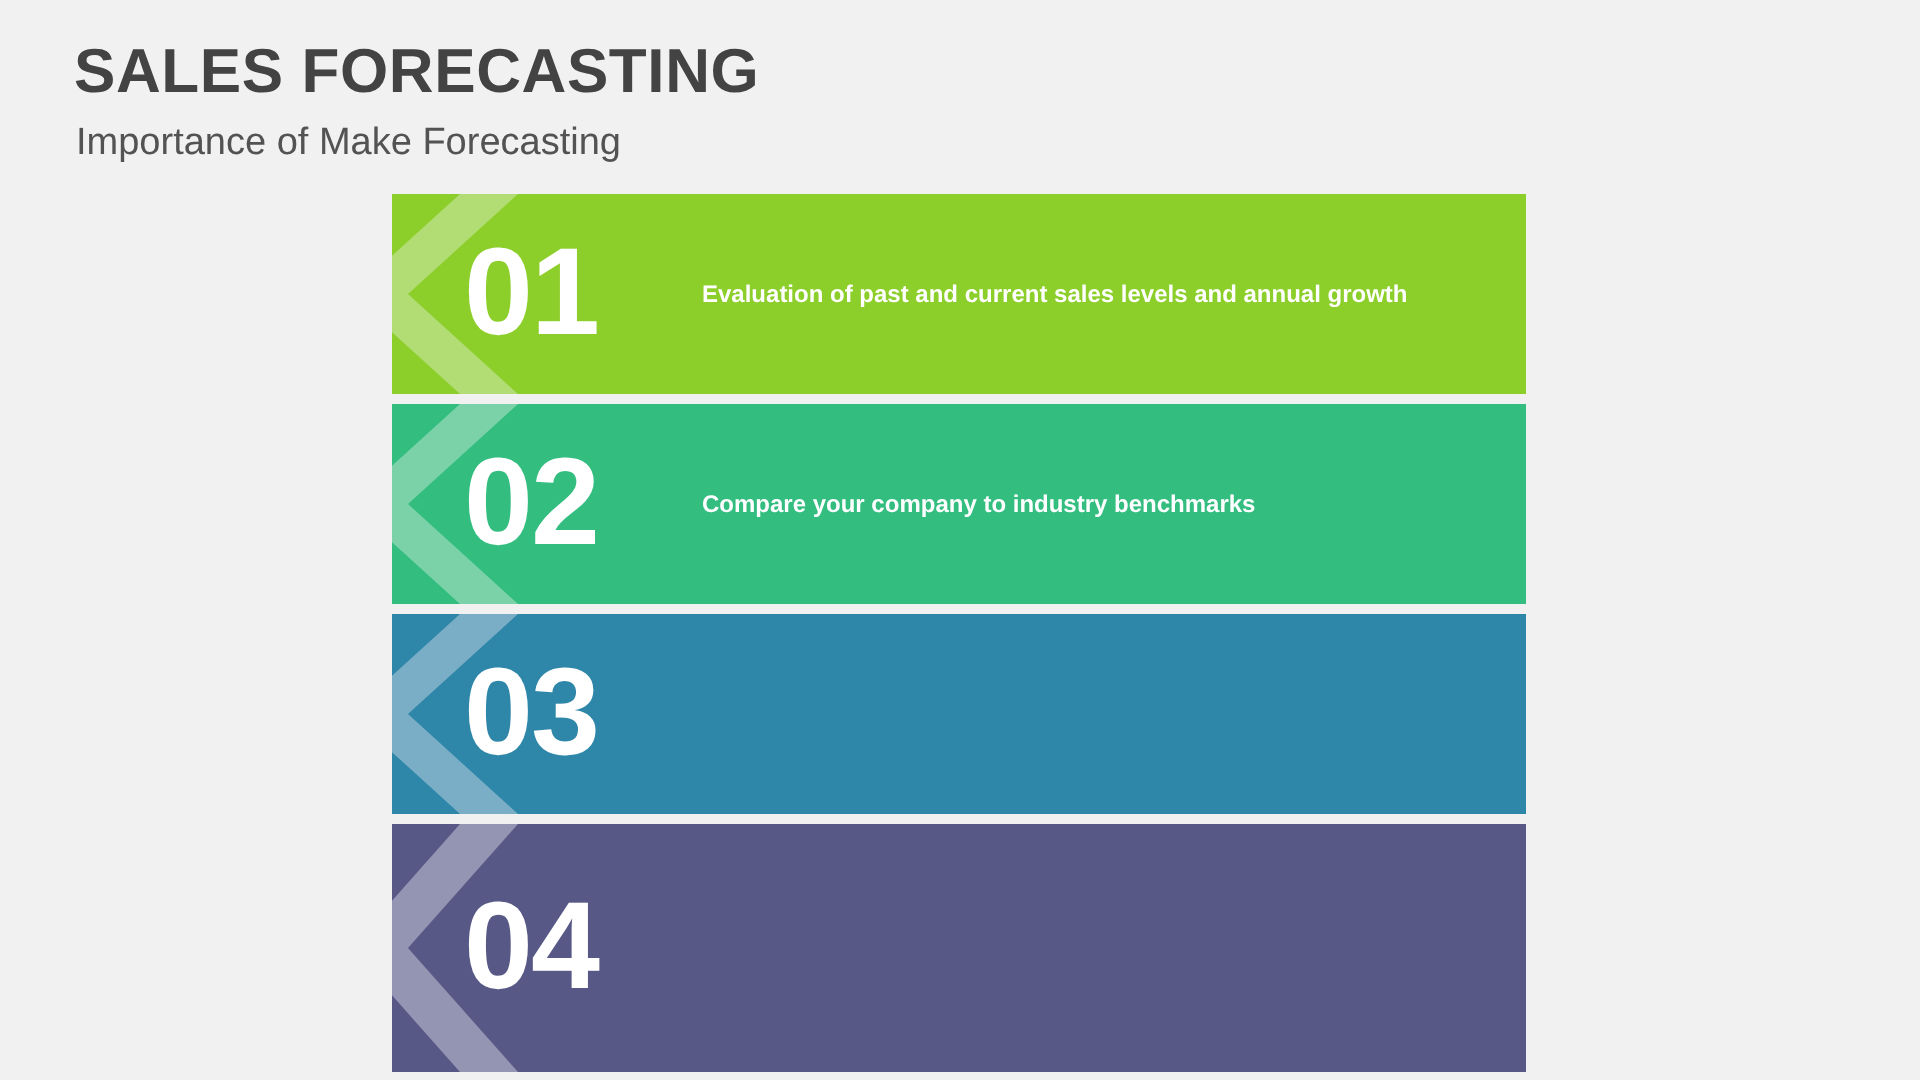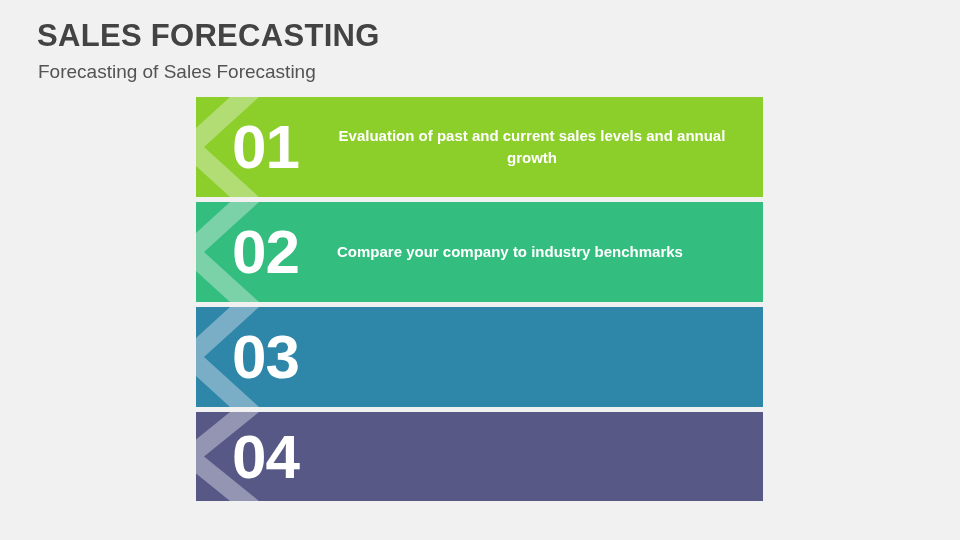--- a/index.html
+++ b/index.html
@@ -48,21 +48,21 @@
     top: 97px;
     width: 567px;
   }
   .band {
     position: relative;
     width: 567px;
     height: 100px;
     margin-bottom: 5px;
     overflow: hidden;
   }
-  .band:last-child { height: 89px; margin-bottom: 0; }
+  .band:last-child { height: 124px; margin-bottom: 0; }
 
   .band-chevron {
     position: absolute;
     left: 0;
     top: 0;
     width: 90px;
     height: 100%;
     pointer-events: none;
   }
   .band-chevron svg { display: block; width: 100%; height: 100%; }
@@ -75,39 +75,39 @@
     display: flex;
     align-items: center;
     font-size: 62px;
     font-weight: bold;
     color: #ffffff;
     letter-spacing: -1px;
     line-height: 1;
   }
   .band-text {
     position: absolute;
-    left: 141px;
+    left: 155px;
     top: 0;
     width: 390px;
     height: 100%;
     display: flex;
     align-items: center;
-    font-size: 15px;
+    font-size: 12px;
     font-weight: bold;
     color: #ffffff;
     line-height: 1.5;
   }
 </style>
 </head>
 <body>
 
 <div id="slide" style="background: rgb(241, 241, 241); padding-left: 18px;">
 
   <div id="title" style="color: rgb(67, 67, 67);">SALES FORECASTING</div>
-  <div id="subtitle" style="color: rgb(83, 83, 83);">Forecasting of Sales Forecasting</div>
+  <div id="subtitle" style="color: rgb(83, 83, 83);">Importance of Make Forecasting</div>
 
   <div id="bands">
       <div class="band" style="background: rgb(140, 206, 42); text-align: center;">
         <div class="band-chevron">
           <svg viewBox="0 0 90 100" preserveAspectRatio="none">
             <polygon points="34,0 63,0 8,50 63,100 34,100 -21,50" fill="#b2dd74"></polygon>
           </svg>
         </div>
         <div class="band-number">01</div>
         <div class="band-text">Evaluation of past and current sales levels and annual growth</div>

